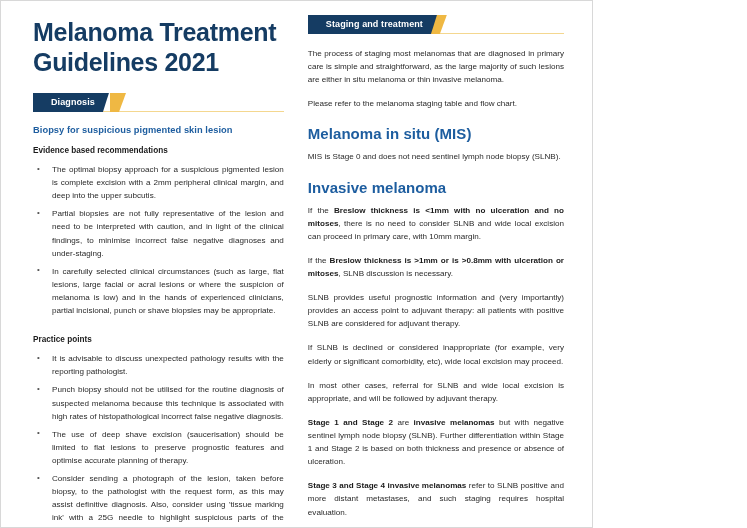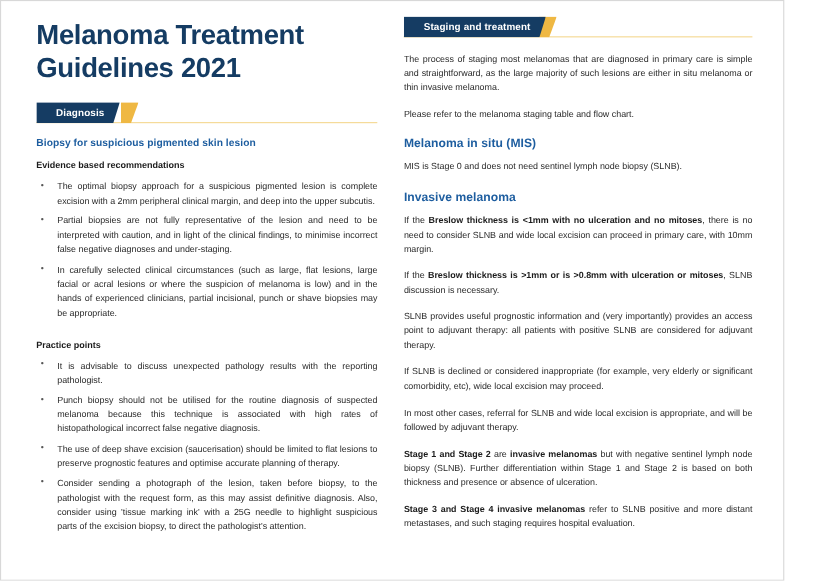--- a/index.html
+++ b/index.html
@@ -6,21 +6,21 @@
     margin: 0;
     padding: 0;
     background: #ffffff;
   }
   body {
     font-family: "Liberation Sans", sans-serif;
     -webkit-font-smoothing: antialiased;
   }
   .page {
     position: relative;
-    width: 713px;
+    width: 593px;
     height: 528px;
     box-sizing: border-box;
     background: #ffffff;
     border: 1px solid #d8d8d8;
     overflow: hidden;
   }
   .columns {
     display: flex;
     height: 100%;
     box-sizing: border-box;
@@ -95,21 +95,21 @@
   
   .sub-head {
     color: #1d5d9f;
     font-size: 9.3px;
     font-weight: bold;
     margin: 0 0 11px 0;
     letter-spacing: 0.05px;
   }
   .sub-head-r {
     color: #1d5d9f;
-    font-size: 11px;
+    font-size: 15px;
     font-weight: bold;
     margin: 15px 0 8px 0;
     letter-spacing: 0.05px;
   }
   .minor-head {
     color: #1b1b1b;
     font-size: 8.2px;
     font-weight: bold;
     margin: 0 0 8px 0;
   }

